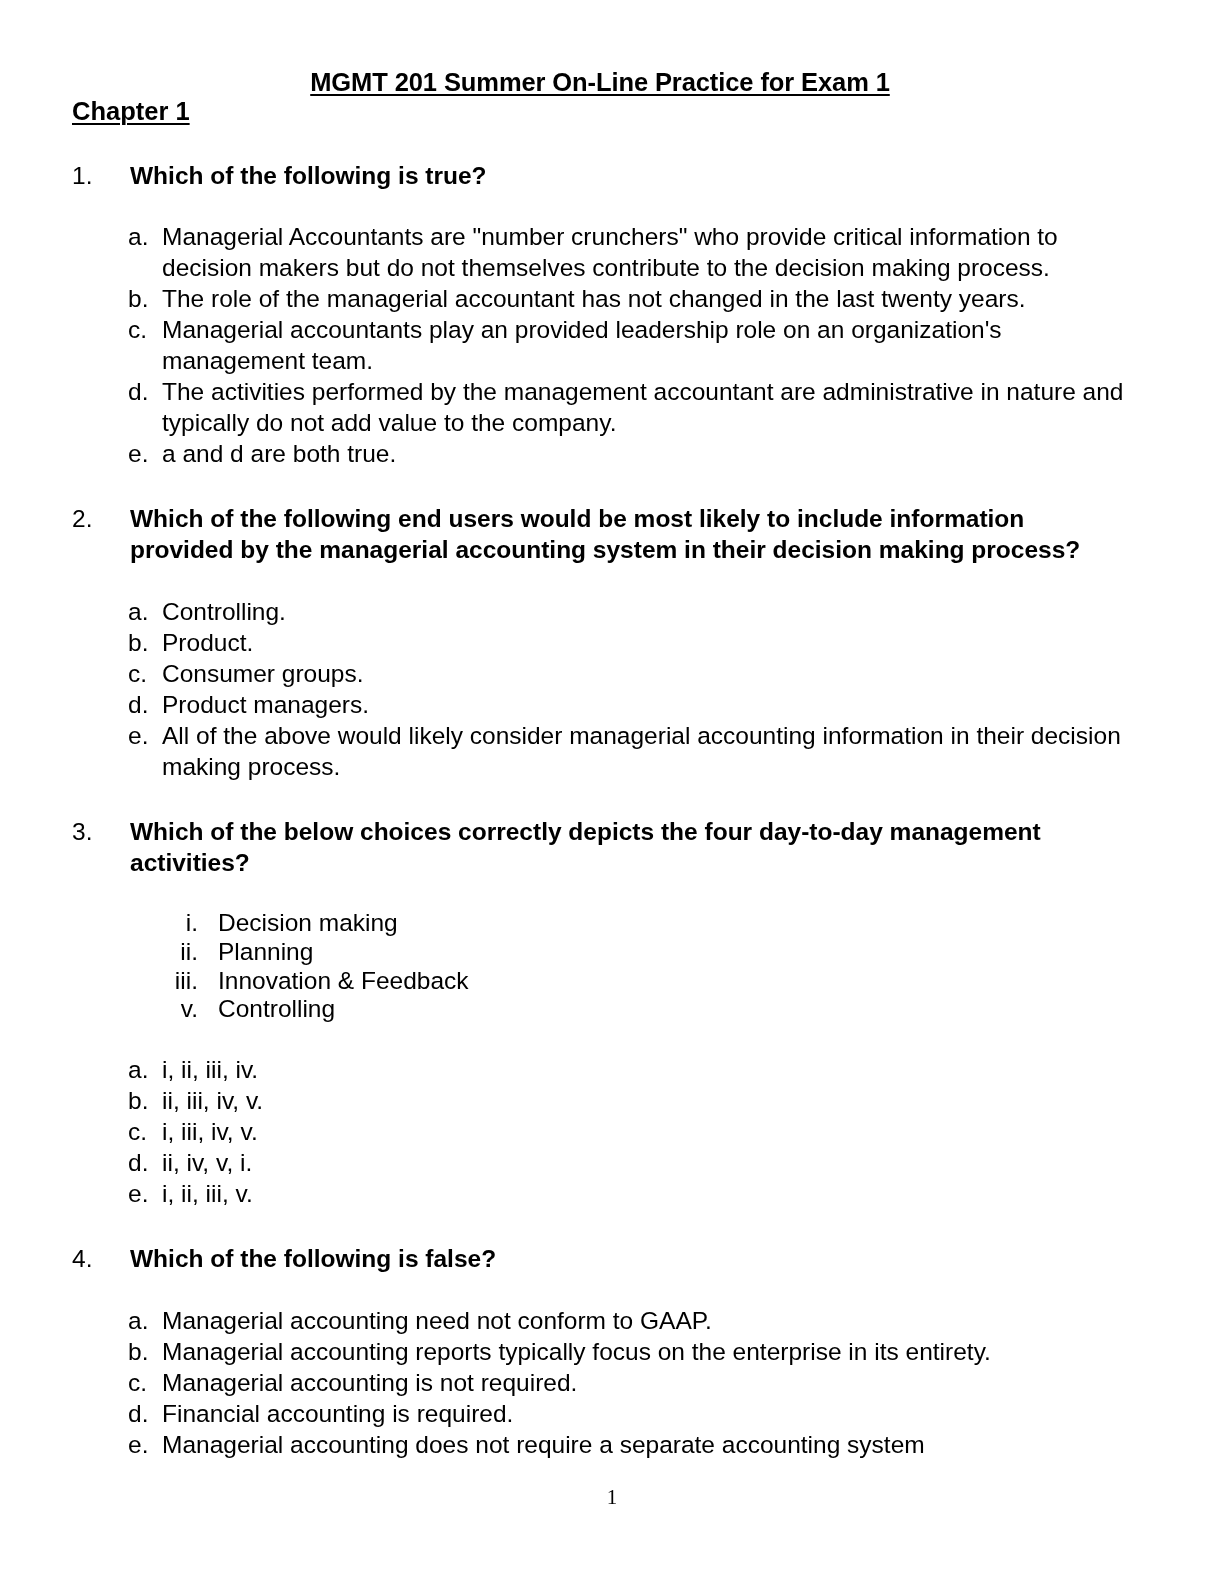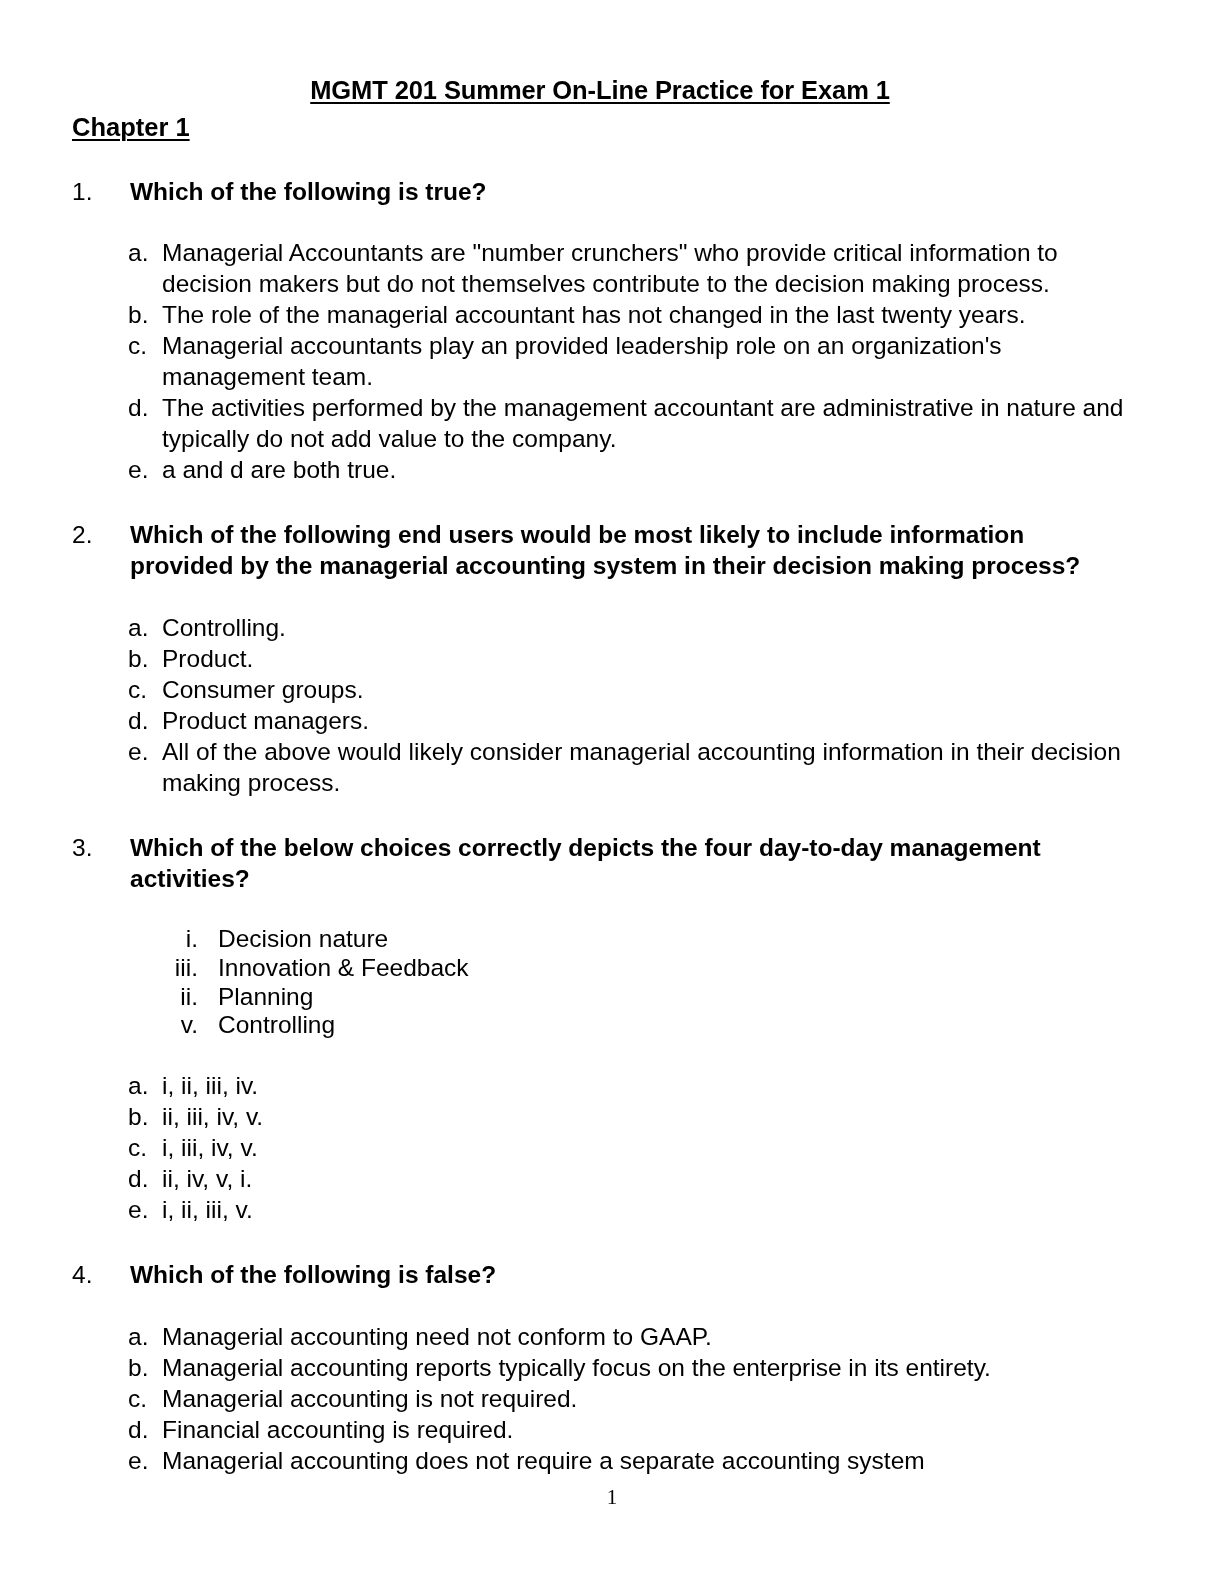--- a/index.html
+++ b/index.html
@@ -27,21 +27,21 @@
     top: 0;
     width: 1056px;
   }
 
   
   .doc-title {
     text-align: center;
     font-size: 25.5px;
     font-weight: bold;
     letter-spacing: -0.1px;
-    margin: 8px;
+    margin: 0;
     padding-top: 68px;
     line-height: 1.15;
   }
   .doc-title span {
     text-decoration: underline;
     text-underline-offset: 3px;
     text-decoration-thickness: 2px;
   }
 
   
@@ -205,31 +205,31 @@
     </div>
 
     <div class="question-block">
       <div class="question-row">
         <div class="q-number">3.</div>
         <div class="q-text">Which of the below choices correctly depicts the four day-to-day management activities?</div>
       </div>
       <div class="roman-list">
         <div class="roman-row">
           <div class="roman-num">i.</div>
-          <div class="roman-text">Decision nature</div>
+          <div class="roman-text">Decision making</div>
+        </div>
+        <div class="roman-row">
+          <div class="roman-num">ii.</div>
+          <div class="roman-text">Planning</div>
         </div>
         <div class="roman-row">
           <div class="roman-num">iii.</div>
           <div class="roman-text">Innovation &amp; Feedback</div>
         </div>
         <div class="roman-row">
-          <div class="roman-num">ii.</div>
-          <div class="roman-text">Planning</div>
-        </div>
-        <div class="roman-row">
           <div class="roman-num">v.</div>
           <div class="roman-text">Controlling</div>
         </div>
       </div>
       <div class="options tight">
         <div class="option-row">
           <div class="opt-letter">a.</div>
           <div class="opt-text">i, ii, iii, iv.</div>
         </div>
         <div class="option-row">

